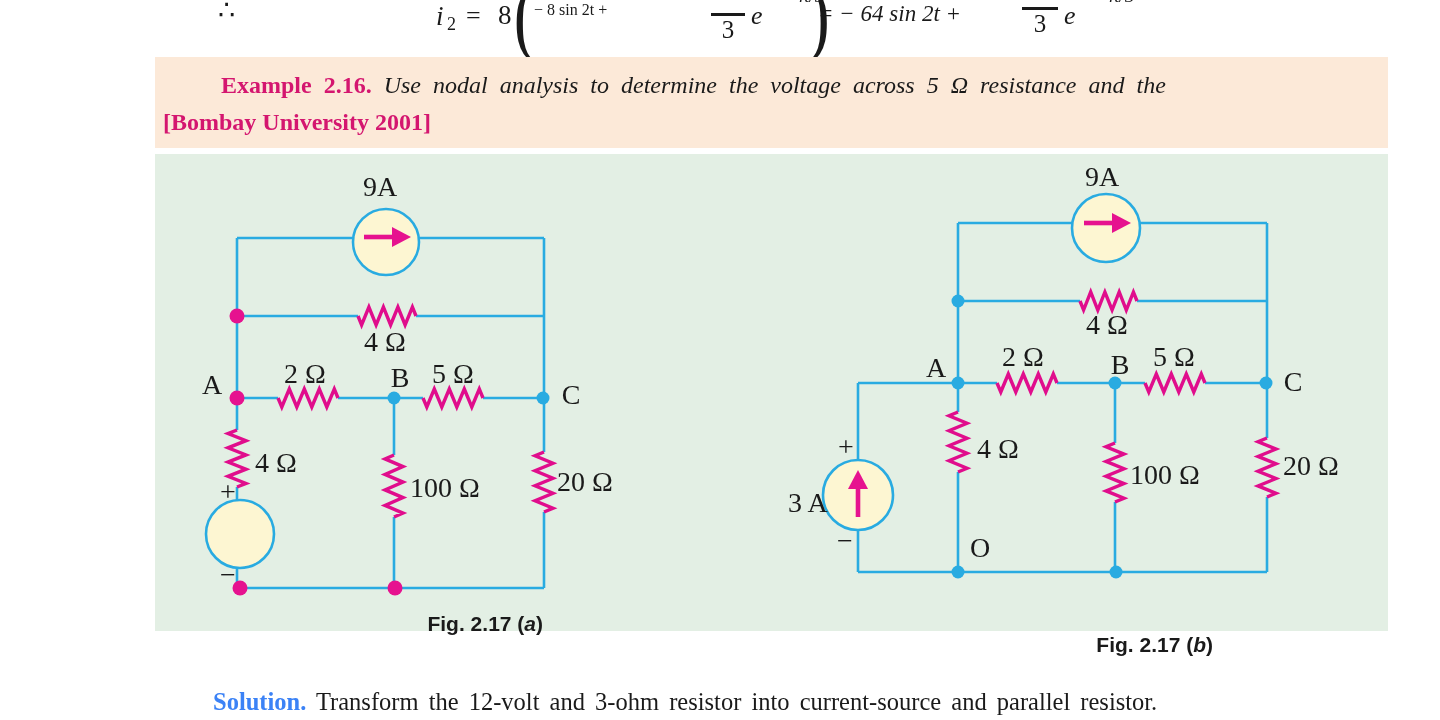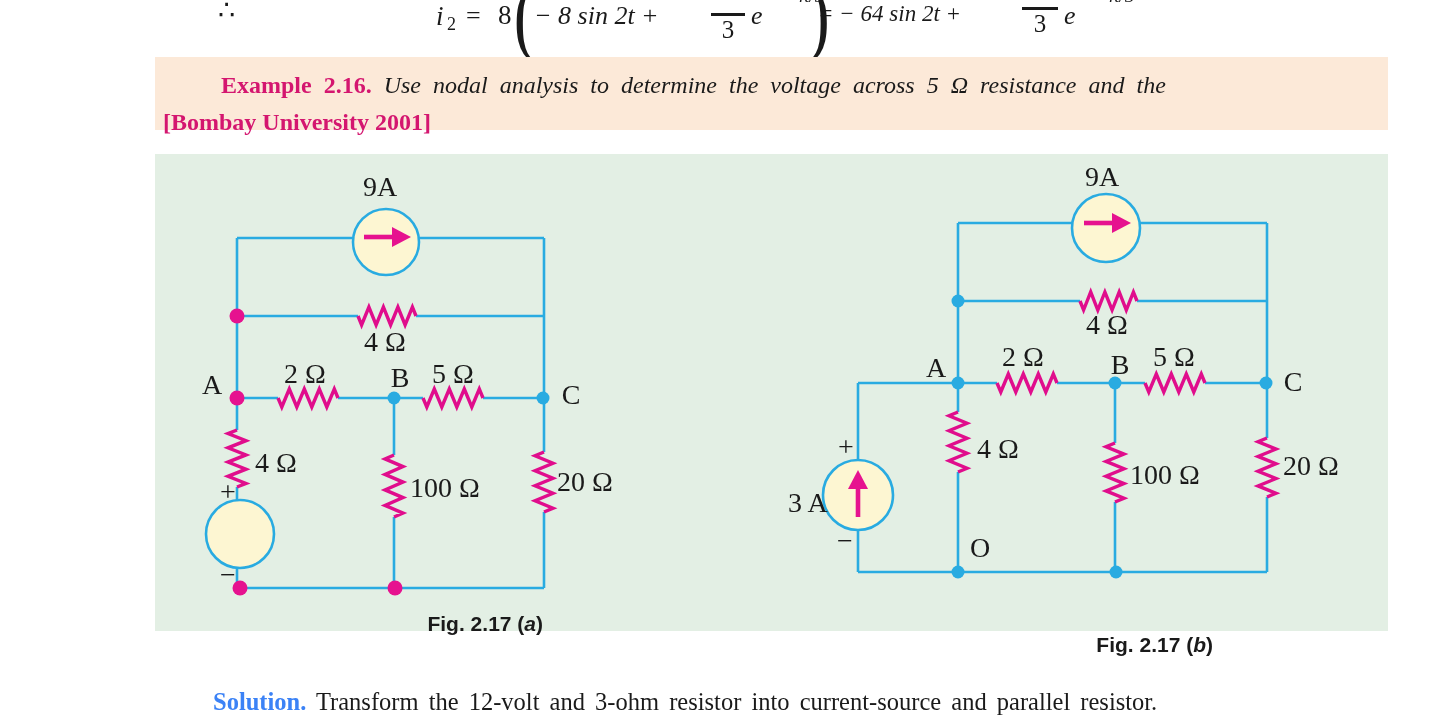--- a/index.html
+++ b/index.html
@@ -12,41 +12,41 @@
   .eq{position:absolute;left:0;top:0;width:1440px;height:56px;}
   .eq span{position:absolute;white-space:pre;}
   .eq .therefore{left:218px;top:-6px;font-size:27px;}
   .eq .isym{left:436px;top:1px;font-size:27px;font-style:italic;}
   .eq .isub{left:447px;top:14px;font-size:18px;}
   .eq .eqs{left:466px;top:1px;font-size:26px;}
   .eq .coeff{left:498px;top:0px;font-size:27px;}
   .eq .paren{font-size:88px;top:-28px;font-weight:400;transform:scaleX(.75);line-height:1;}
   .eq .popen{left:510px;}
   .eq .pclose{left:804px;}
-  .eq .inner{left:534px;top:1px;font-size:26px;font-style:italic;}
+  .eq .inner{left:534px;top:1px;font-size:16px;}
   .eq .rhs{left:818px;top:1px;font-size:23px;font-style:italic;}
   .frac{position:absolute;text-align:center;}
   .frac .bar{position:absolute;left:0;right:0;height:2.5px;background:#1a1a1a;}
   .frac .num,.frac .den{position:absolute;left:0;right:0;font-size:25px;line-height:1;}
   .frac1{left:711px;top:0;width:34px;height:46px;}
   .frac1 .bar{top:13px;}
   .frac1 .den{top:17px;}
   .frac2{left:1022px;top:0;width:36px;height:46px;}
   .frac2 .num{top:-22px;}
   .frac2 .bar{top:7px;}
   .frac2 .den{top:11px;}
   .eq .e1{left:751px;top:1px;font-size:26px;font-style:italic;}
   .eq .e2{left:1064px;top:1px;font-size:26px;font-style:italic;}
   .eq .exp{font-size:19px;font-style:italic;top:-15px;}
   .eq .exp1{left:782px;}
   .eq .exp2{left:1092px;}
 
   
   .example-box{
-    position:absolute;left:155px;top:57px;width:1233px;height:73px;
+    position:absolute;left:155px;top:57px;width:1233px;height:91px;
     background:#fce9d8;box-sizing:border-box;padding:10px 10px 0 8px;
   }
   .example-box .line1{
     margin:0;font-size:24px;font-style:italic;text-indent:58px;
     word-spacing:6px;white-space:nowrap;line-height:37px;
   }
   .example-box .heading{font-style:normal;font-weight:bold;color:#d4166f;}
   .example-box .line2{
     margin:0;display:flex;justify-content:space-between;line-height:37px;
   }

